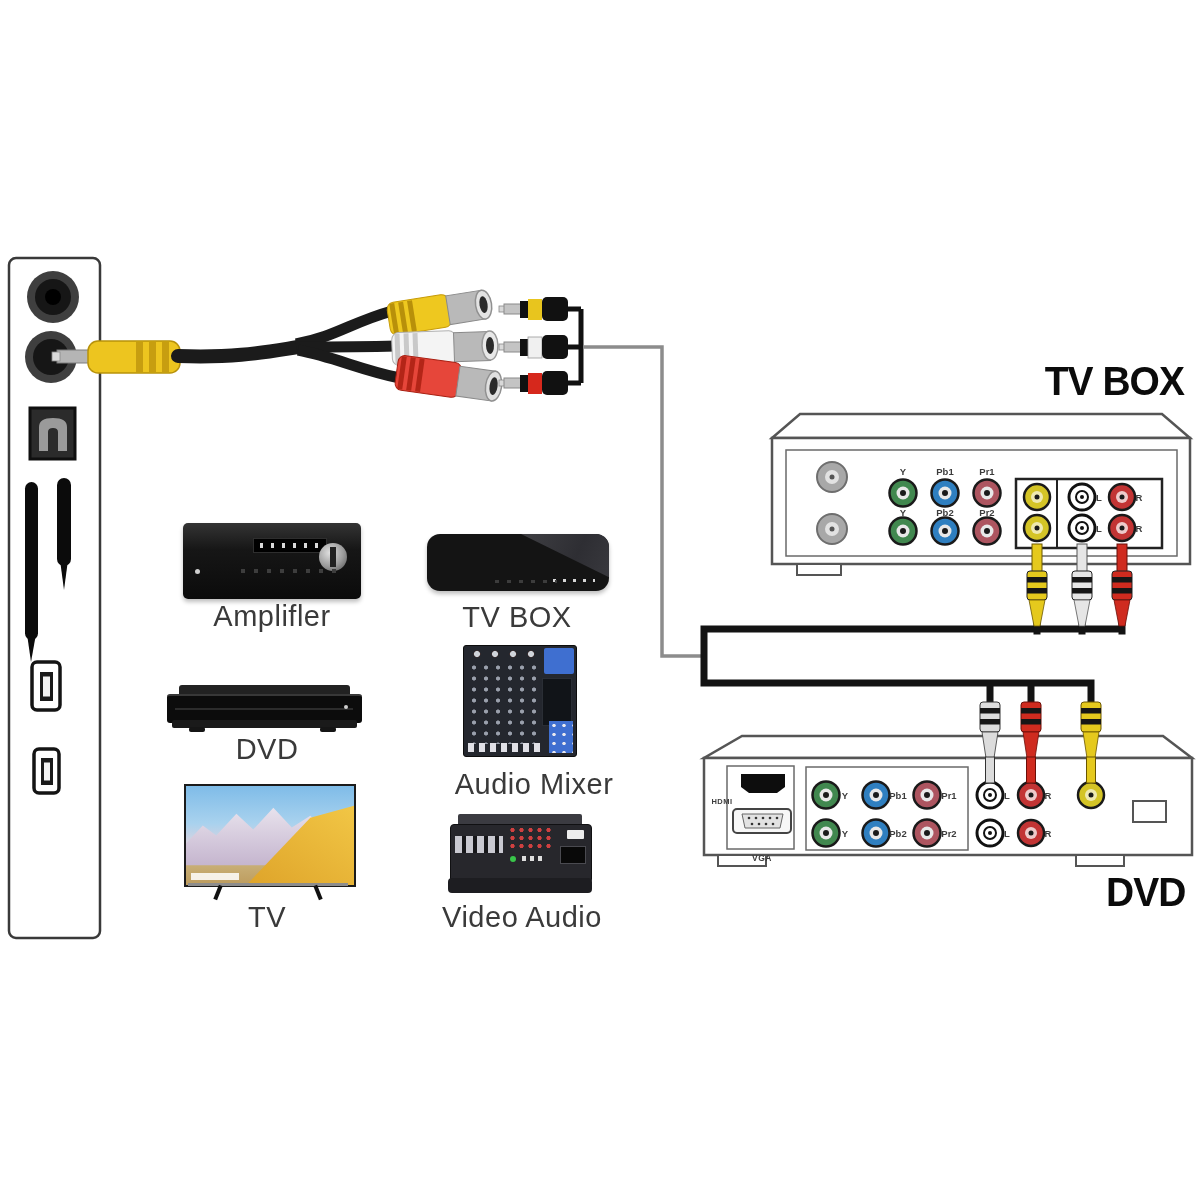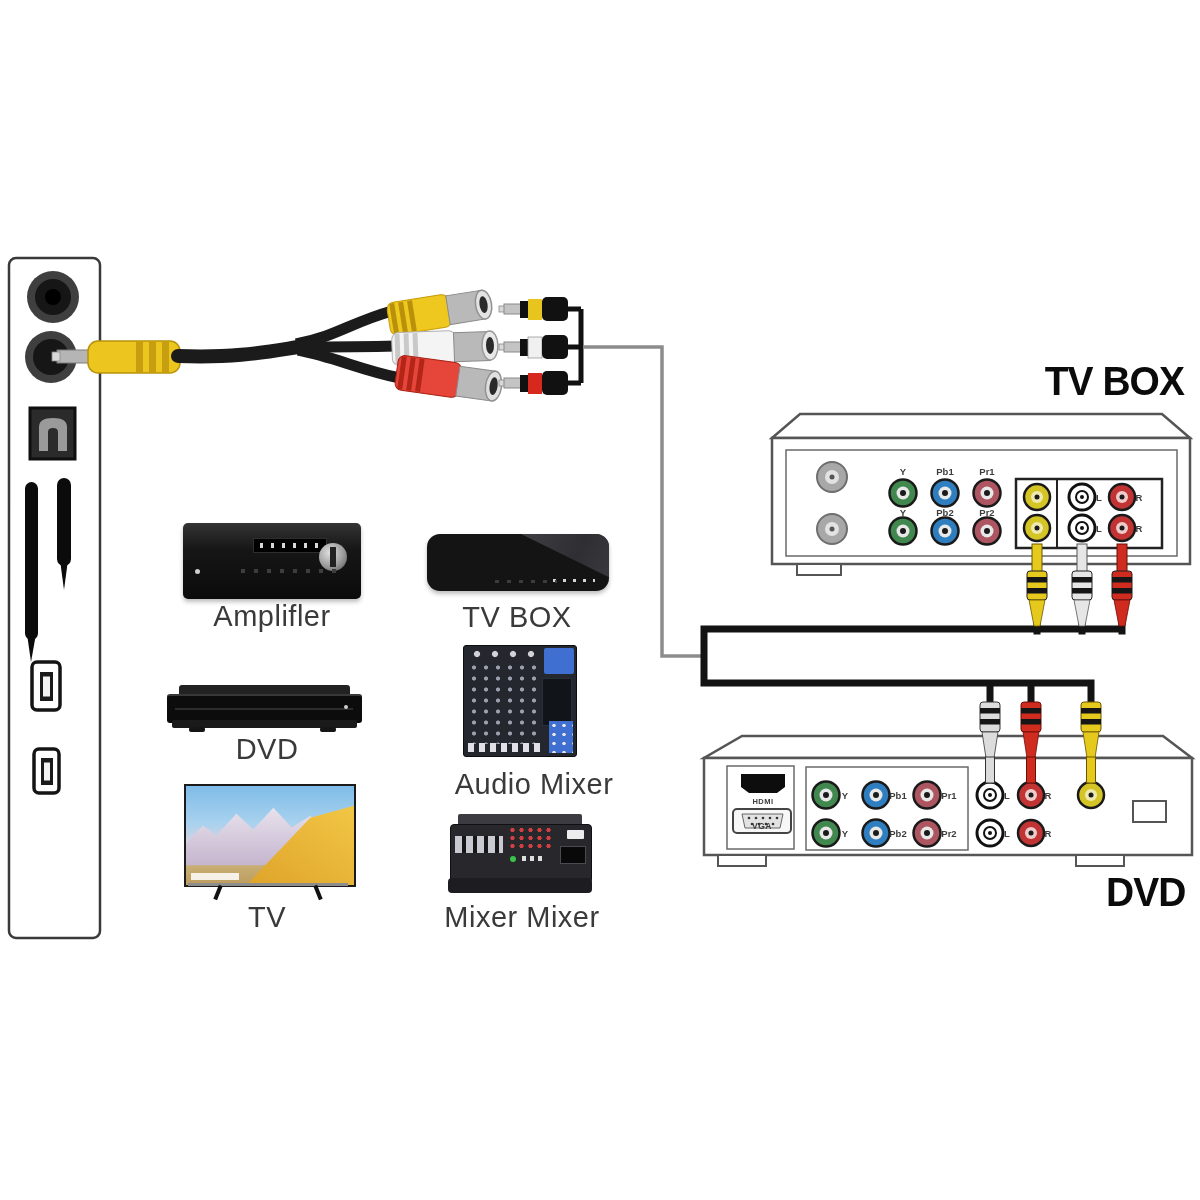--- a/index.html
+++ b/index.html
@@ -436,38 +436,38 @@
   <div class="vm-tbar"></div>
   <div class="vm-disp"></div>
   <div class="vm-base"></div>
 </div>
 
 <div class="cap" style="left:272px;top:600px">Amplifler</div>
 <div class="cap" style="left:517px;top:601px">TV BOX</div>
 <div class="cap" style="left:267px;top:733px">DVD</div>
 <div class="cap" style="left:534px;top:768px">Audio Mixer</div>
 <div class="cap" style="left:267px;top:901px">TV</div>
-<div class="cap" style="left:522px;top:901px">Mixer Mixer</div>
+<div class="cap" style="left:522px;top:901px">Video Audio</div>
 
 <div class="big" style="right:12px;top:358px">TV BOX</div>
 <div class="big" style="right:12px;top:869px">DVD</div>
 
 <span class="pl" style="left:903px;top:471px">Y</span>
 <span class="pl" style="left:945px;top:471px">Pb1</span>
 <span class="pl" style="left:987px;top:471px">Pr1</span>
 <span class="pl" style="left:903px;top:512px">Y</span>
 <span class="pl" style="left:945px;top:512px">Pb2</span>
 <span class="pl" style="left:987px;top:512px">Pr2</span>
 <span class="pl" style="left:1099px;top:497px">L</span>
 <span class="pl" style="left:1099px;top:528px">L</span>
 <span class="pl" style="left:1139px;top:497px">R</span>
 <span class="pl" style="left:1139px;top:528px">R</span>
 
-<span class="pl pl-sm" style="left:763px;top:801px">HDMI</span>
-<span class="pl pl-md" style="left:762px;top:826px">VGA</span>
+<span class="pl pl-sm" style="left:722px;top:801px">HDMI</span>
+<span class="pl pl-md" style="left:762px;top:858px">VGA</span>
 <span class="pl" style="left:845px;top:795px">Y</span>
 <span class="pl" style="left:898px;top:795px">Pb1</span>
 <span class="pl" style="left:949px;top:795px">Pr1</span>
 <span class="pl" style="left:845px;top:833px">Y</span>
 <span class="pl" style="left:898px;top:833px">Pb2</span>
 <span class="pl" style="left:949px;top:833px">Pr2</span>
 <span class="pl" style="left:1007px;top:795px">L</span>
 <span class="pl" style="left:1007px;top:833px">L</span>
 <span class="pl" style="left:1048px;top:795px">R</span>
 <span class="pl" style="left:1048px;top:833px">R</span>

